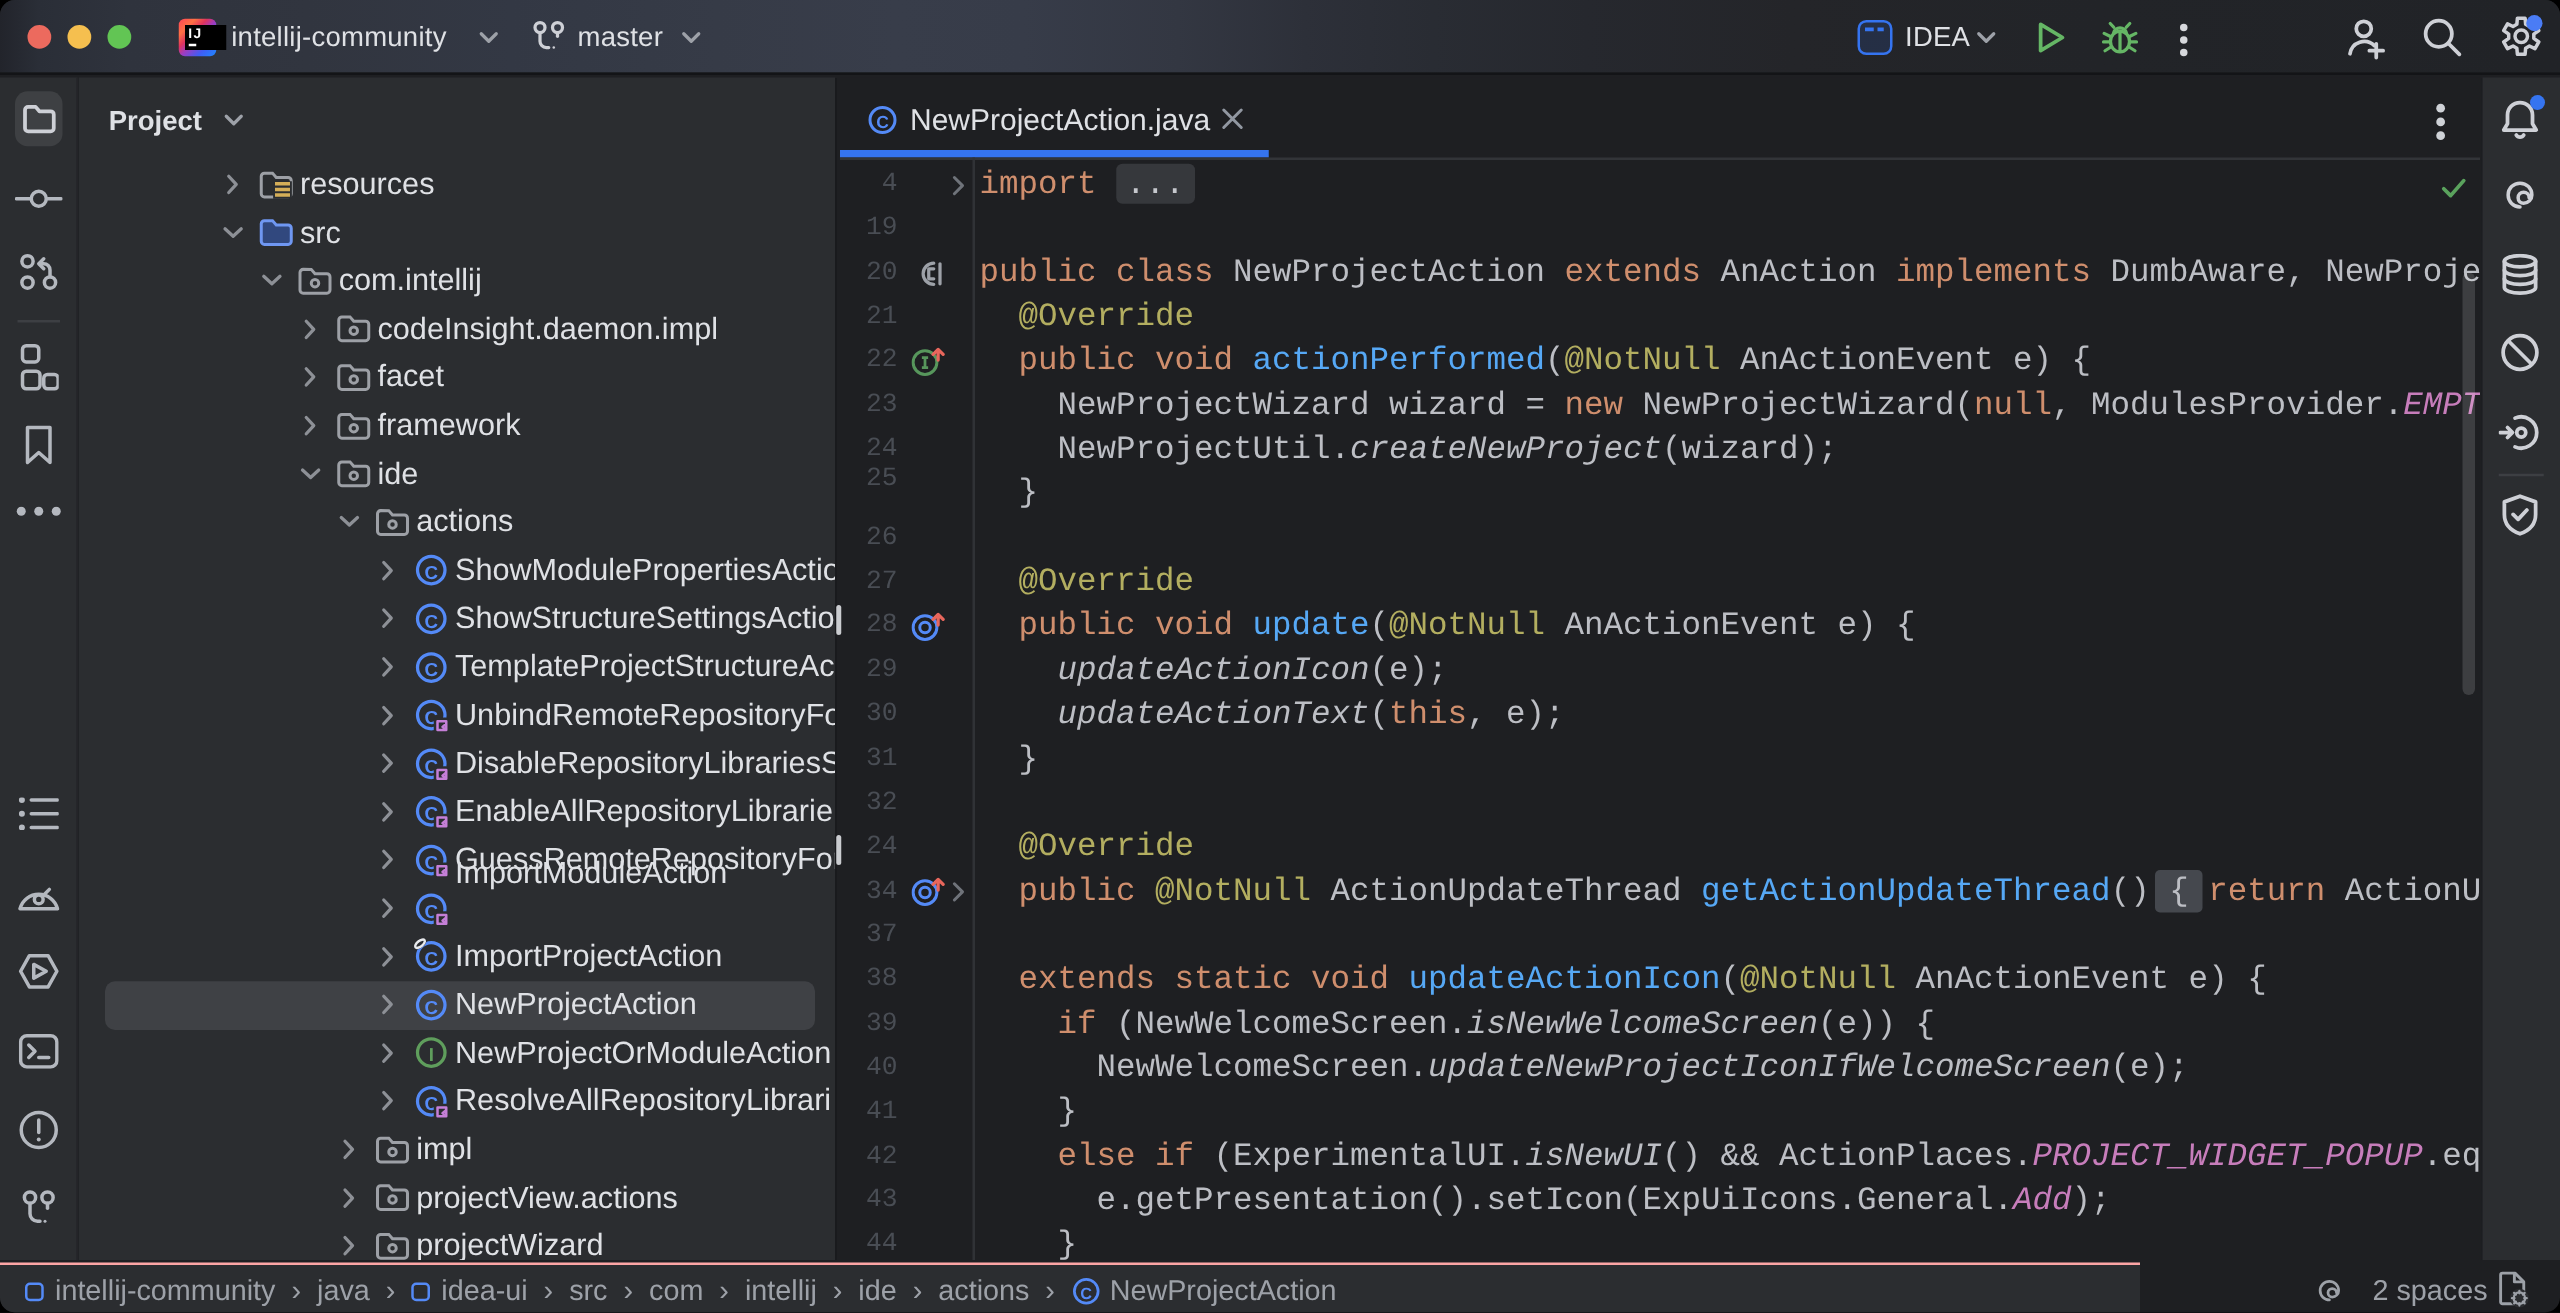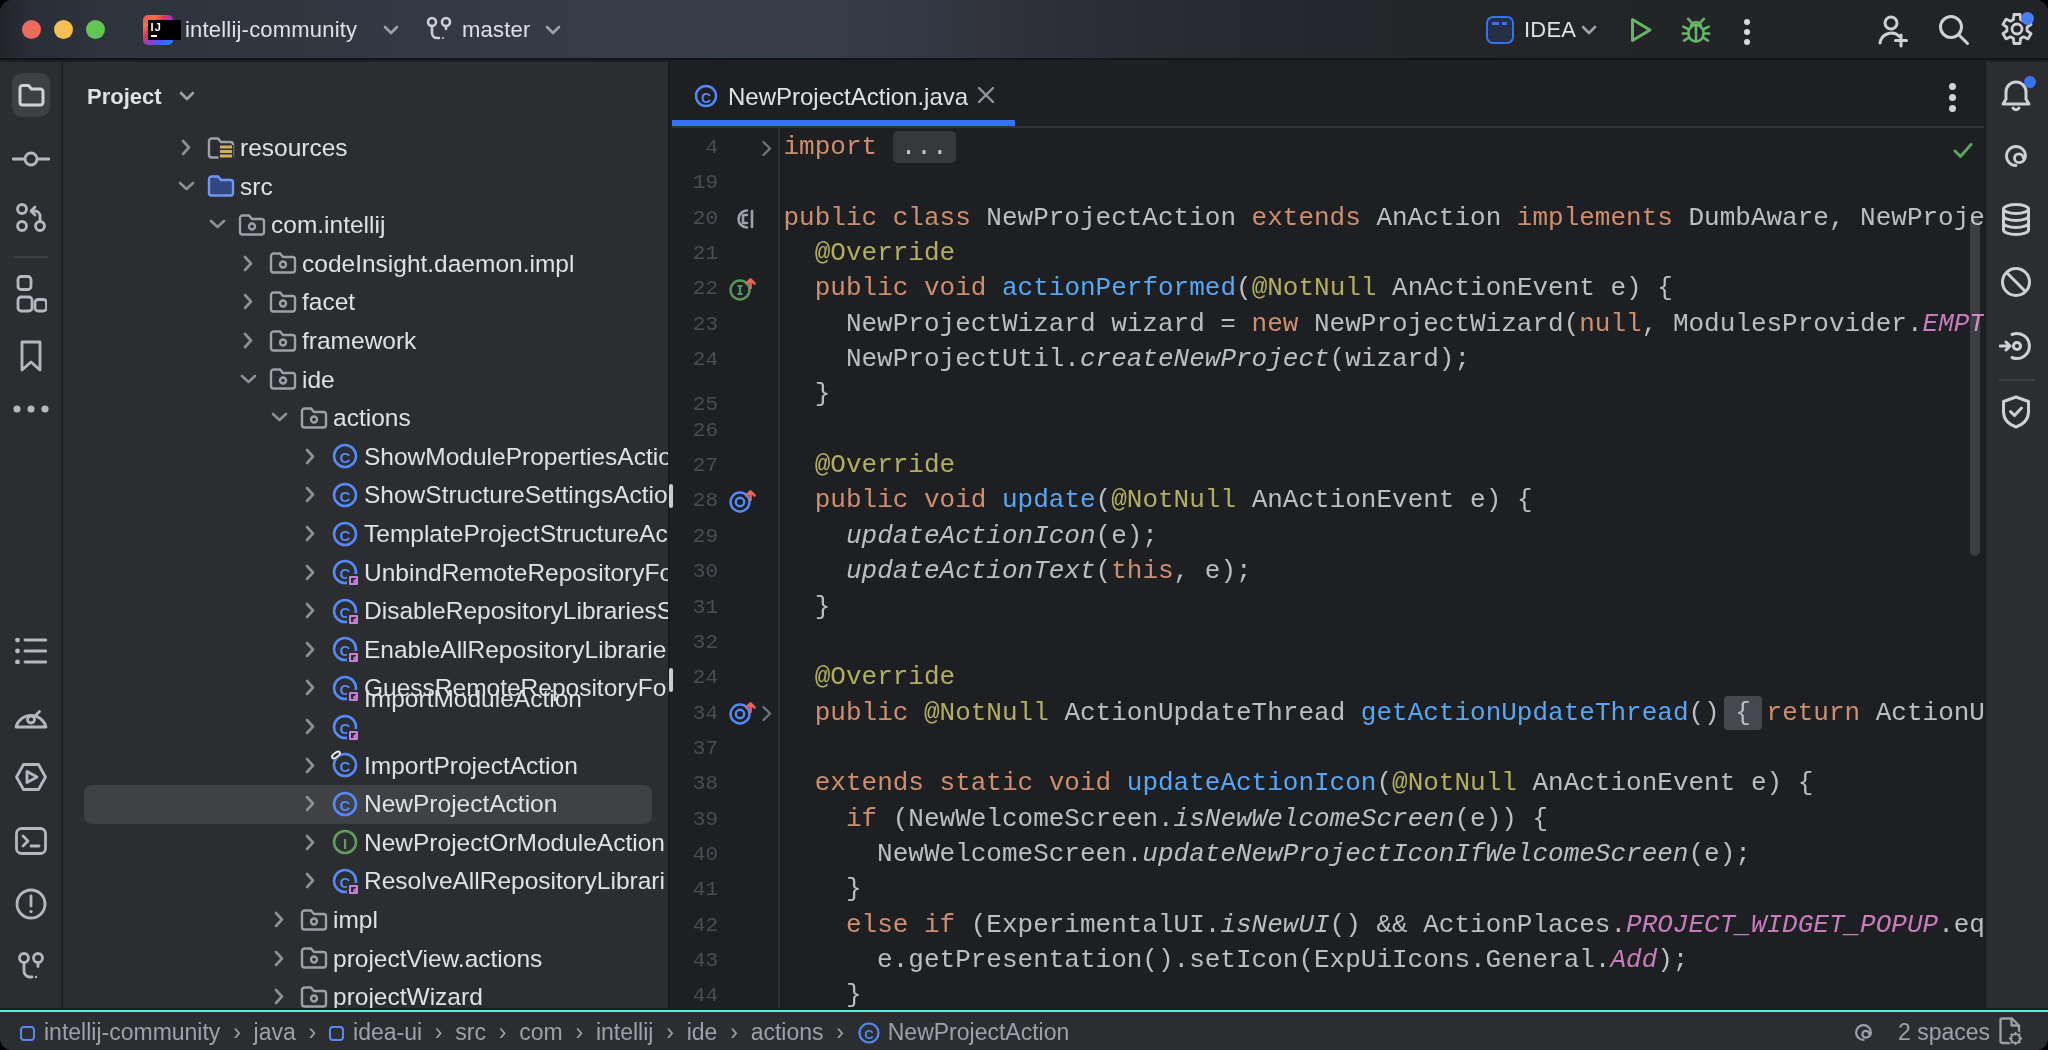--- a/index.html
+++ b/index.html
@@ -33,22 +33,22 @@
 .gutline{position:absolute;left:106px;top:64px;width:2px;height:882px;background:#303236}
 .lnum{position:absolute;width:50px;text-align:right;font-family:"Liberation Mono",monospace;
  font-size:21px;color:#494d54;line-height:35px}
 .cline{position:absolute;left:111.5px;font-family:"Liberation Mono",monospace;font-size:26px;
  line-height:35px;white-space:pre;color:#bcbec4}
 .k{color:#cf8e6d}.m{color:#56a8f5}.a{color:#b3ae60}.c{color:#c77dbb;font-style:italic}
 .it{font-style:italic}
 .fold{background:#36383c;border-radius:5px;padding:1px 8px;color:#c6c8cd}
 .brace{background:#45484e;border-radius:4px;padding:2px 11px;margin:0 -11px}
 
-#status{position:absolute;left:0;top:1010px;width:2048px;height:40px;background:#2b2d30;
- border-top:2px solid #5eead4;font-size:23px;color:#9da1a8}
+#status{position:absolute;left:0;top:1010px;width:1712px;height:40px;background:#2b2d30;
+ border-top:2px solid #fca5a5;font-size:23px;color:#9da1a8}
 #status .bc{position:absolute;top:7px;white-space:pre}
 </style></head>
 <body>
 <div id="win">
 <div id="titlebar">
 <div class="tl" style="left:22px;background:#ec6a5e"></div>
 <div class="tl" style="left:54px;background:#f5bf4f"></div>
 <div class="tl" style="left:86px;background:#62c554"></div>
 <div class="abs" style="left:143px;top:15px;width:30px;height:30px;border-radius:5px;
  background:linear-gradient(135deg,#ff4557 0%,#ff7044 22%,#e0345d 38%,#9f3cc0 52%,#3f5df5 75%,#1e8aff 100%)">
@@ -425,21 +425,21 @@
 <div class="lnum" style="left:-4px;top:138.6px">20</div>
 <div class="cline" style="top:138.6px"><span class="k">public class</span> NewProjectAction <span class="k">extends</span> AnAction <span class="k">implements</span> DumbAware, NewProjectOrModuleAction {</div>
 <div class="lnum" style="left:-4px;top:174.0px">21</div>
 <div class="cline" style="top:174.0px">  <span class="a">@Override</span></div>
 <div class="lnum" style="left:-4px;top:209.3px">22</div>
 <div class="cline" style="top:209.3px">  <span class="k">public void</span> <span class="m">actionPerformed</span>(<span class="a">@NotNull</span> AnActionEvent e) {</div>
 <div class="lnum" style="left:-4px;top:244.7px">23</div>
 <div class="cline" style="top:244.7px">    NewProjectWizard wizard = <span class="k">new</span> NewProjectWizard(<span class="k">null</span>, ModulesProvider.<span class="c">EMPTY_MODULES_PROVIDER</span>,</div>
 <div class="lnum" style="left:-4px;top:280.0px">24</div>
 <div class="cline" style="top:280.0px">    NewProjectUtil.<span class="it">createNewProject</span>(wizard);</div>
-<div class="lnum" style="left:-4px;top:325px">25</div>
+<div class="lnum" style="left:-4px;top:304px">25</div>
 <div class="cline" style="top:315.4px">  }</div>
 <div class="lnum" style="left:-4px;top:350.7px">26</div>
 <div class="cline" style="top:350.7px"></div>
 <div class="lnum" style="left:-4px;top:386.1px">27</div>
 <div class="cline" style="top:386.1px">  <span class="a">@Override</span></div>
 <div class="lnum" style="left:-4px;top:421.4px">28</div>
 <div class="cline" style="top:421.4px">  <span class="k">public void</span> <span class="m">update</span>(<span class="a">@NotNull</span> AnActionEvent e) {</div>
 <div class="lnum" style="left:-4px;top:456.8px">29</div>
 <div class="cline" style="top:456.8px">    <span class="it">updateActionIcon</span>(e);</div>
 <div class="lnum" style="left:-4px;top:492.1px">30</div>

